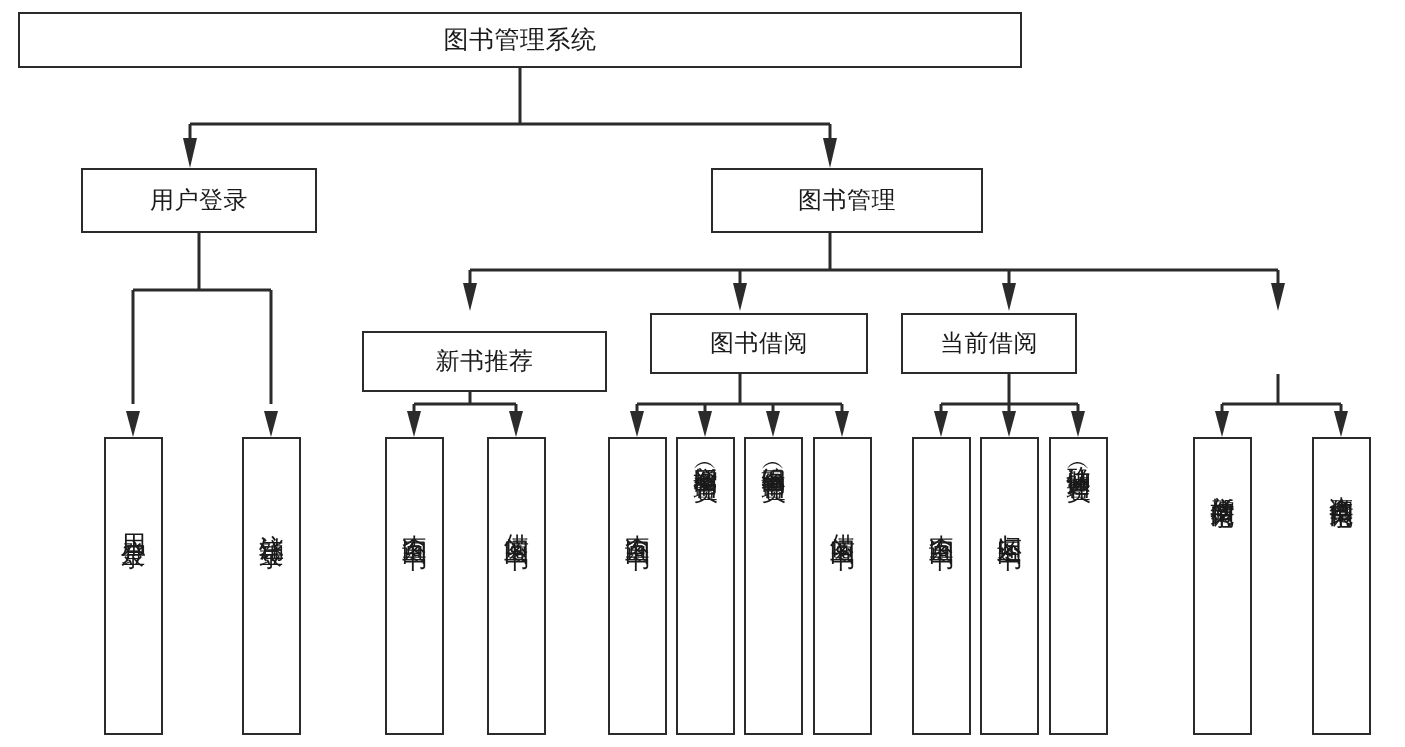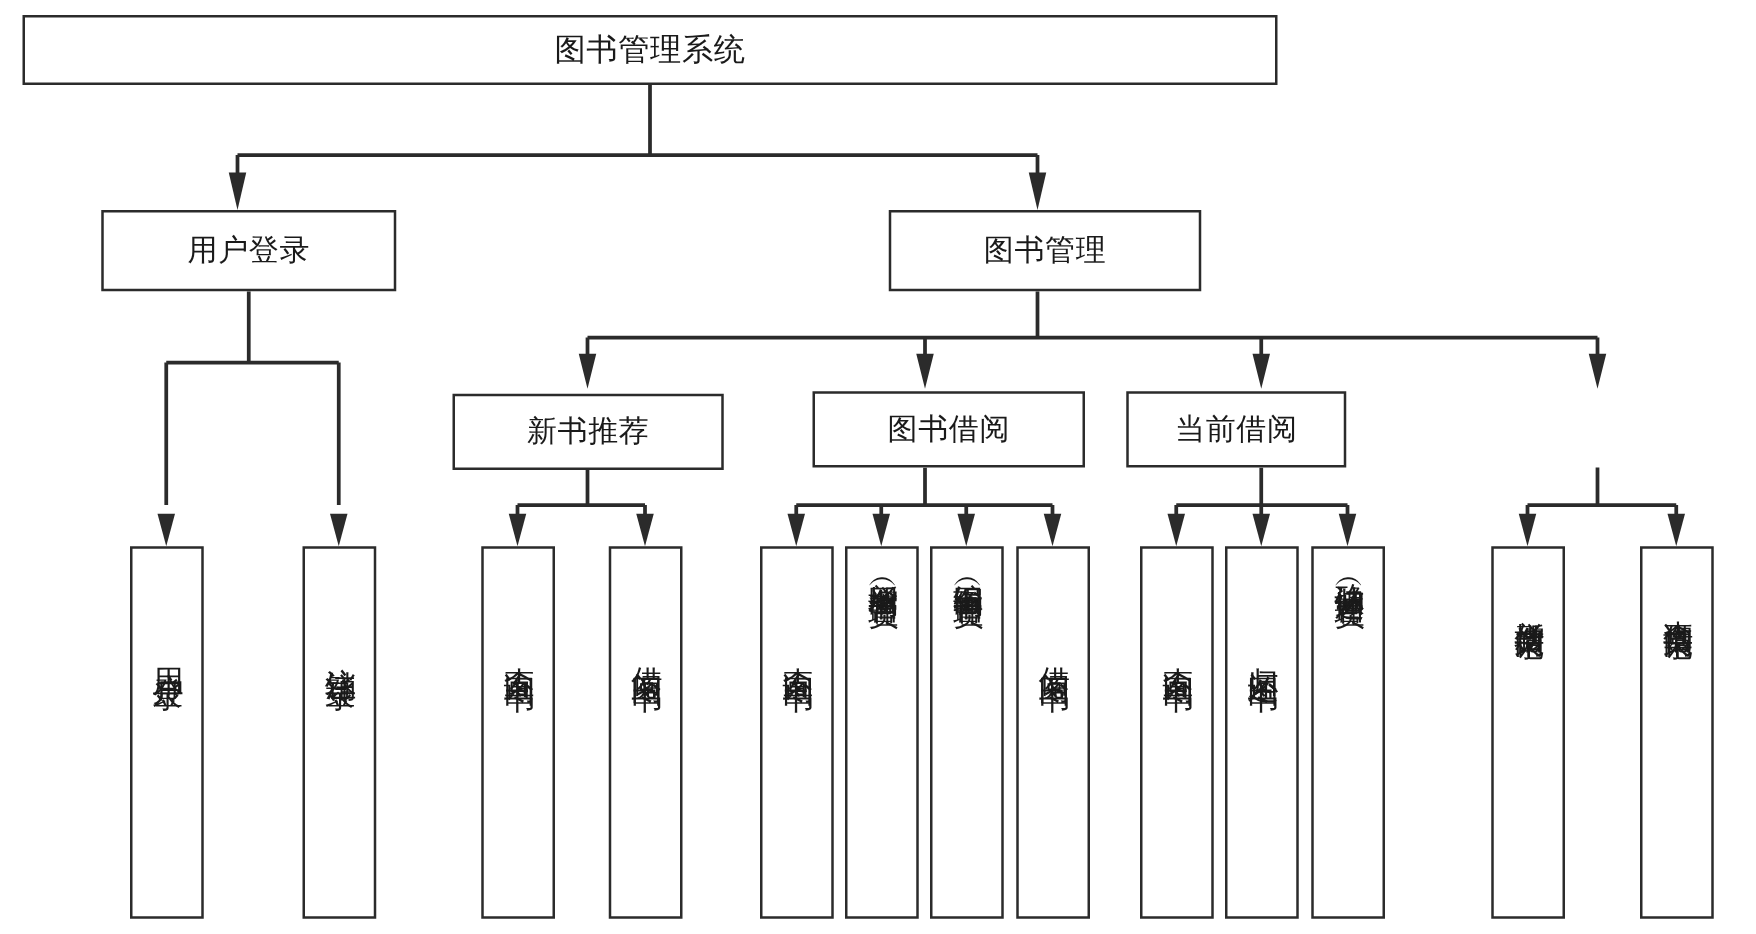--- a/index.html
+++ b/index.html
@@ -34,20 +34,21 @@
     display: flex;
     align-items: center;
     justify-content: center;
     color: #1a1a1a;
   }
   .node .label {
     display: block;
     text-align: center;
     line-height: 1.15;
     white-space: nowrap;
+    font-family: Liberation Serif, serif;
   }
   .node.horiz .label {
     font-size: 24px;
     letter-spacing: 0.5px;
   }
   .node.root .label {
     font-size: 25px;
   }
   
   .node.vert {
@@ -167,25 +168,25 @@
   </svg>
 
   <div class="node root horiz" style="left:18px; top:12px; width:1004px; height:56px;">
     <span class="label">图书管理系统</span>
   </div>
 
   <div class="node horiz" style="left:81px; top:168px; width:236px; height:65px;">
     <span class="label">用户登录</span>
   </div>
 
-  <div class="node horiz" style="left:711px; top:168px; width:250px; height:65px;">
+  <div class="node horiz" style="left:711px; top:168px; width:272px; height:65px;">
     <span class="label">图书管理</span>
   </div>
 
-  <div class="node horiz" style="left:362px; top:315px; width:217px; height:61px;">
+  <div class="node horiz" style="left:362px; top:331px; width:245px; height:61px;">
     <span class="label">新书推荐</span>
   </div>
 
   <div class="node horiz" style="left:631px; top:313px; width:218px; height:61px;margin-left:19px;">
     <span class="label">图书借阅</span>
   </div>
 
   <div class="node horiz" style="left:901px; top:313px; width:176px; height:61px;">
     <span class="label">当前借阅</span>
   </div>

